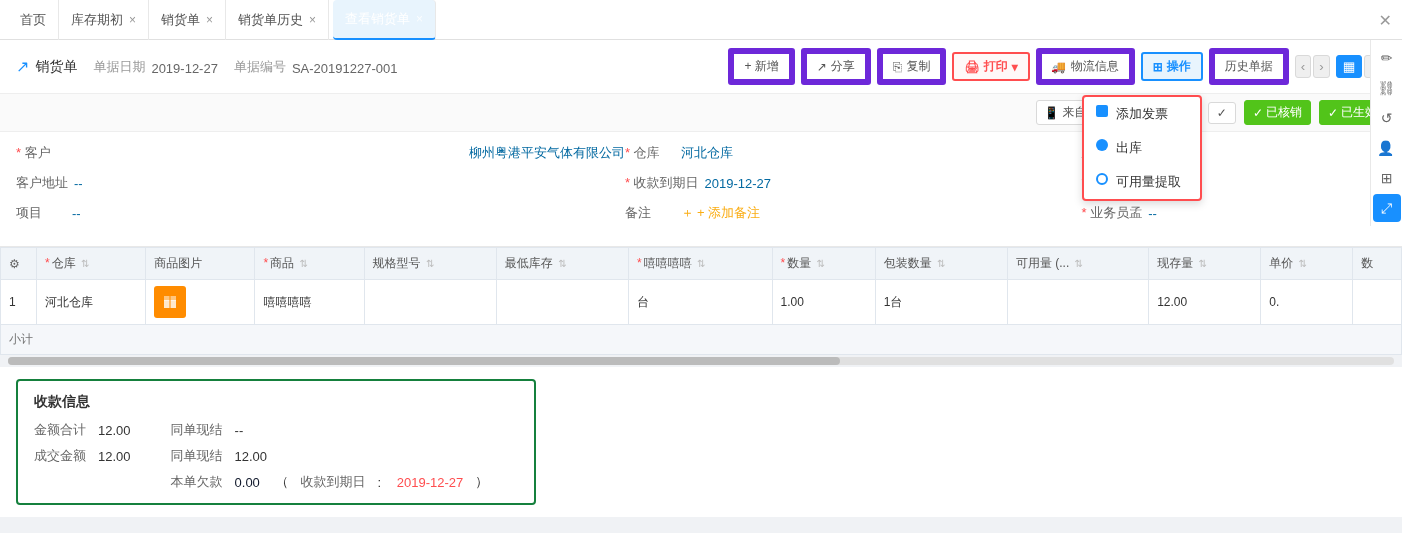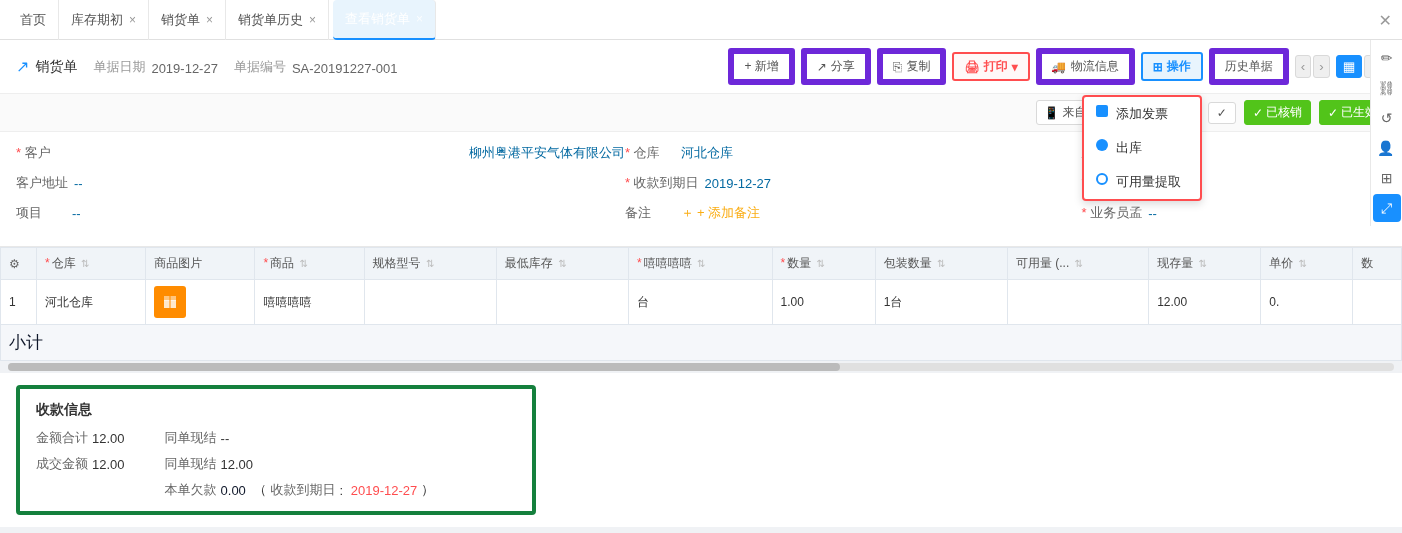--- a/index.html
+++ b/index.html
@@ -85,27 +85,27 @@
     
     .product-img {
       width: 32px; height: 32px; background: #ff8c00;
       display: flex; align-items: center; justify-content: center;
       border-radius: 3px;
     }
 
     
     .bottom-section { display: flex; padding: 12px 16px; background: #fff; }
     .payment-info {
-      border: 4px solid #15803d; border-radius: 4px; padding: 12px 16px;
+      border: 2px solid #15803d; border-radius: 4px; padding: 12px 16px;
       min-width: 520px; max-width: 520px;
     }
     .payment-title { font-weight: 600; font-size: 14px; margin-bottom: 10px; color: #333; }
     .payment-rows { display: flex; gap: 40px; }
     .payment-col { display: flex; flex-direction: column; gap: 8px; }
-    .payment-row { display: flex; align-items: center; gap: 4px; }
+    .payment-row { display: flex; align-items: center; gap: 12px; }
     .payment-label { color: #666; white-space: nowrap; }
     .payment-value { color: #333; }
     .payment-value-red { color: #0f172a; }
     .payment-value-date { color: #ff4d4f; }
 
     
     .right-sidebar {
       position: fixed; right: 0; top: 40px; width: 32px;
       background: #fff; border-left: 1px solid #e8e8e8;
       display: flex; flex-direction: column; align-items: center;
@@ -372,21 +372,21 @@
         <td></td>
         <td>台</td>
         <td>1.00</td>
         <td>1台</td>
         <td></td>
         <td>12.00</td>
         <td>0.</td>
         <td></td>
       </tr>
       <tr class="subtotal-row">
-        <td colspan="13" style="color:#0f172a;font-size:17px;margin-top:16px;">小计</td>
+        <td colspan="13" style="color:#737373;font-size:12px;margin-top:16px;">小计</td>
       </tr>
     </tbody>
   </table>
 
   <div class="scroll-bar">
     <div class="scroll-thumb"></div>
   </div>
 </div>
 
 <div class="bottom-section">

